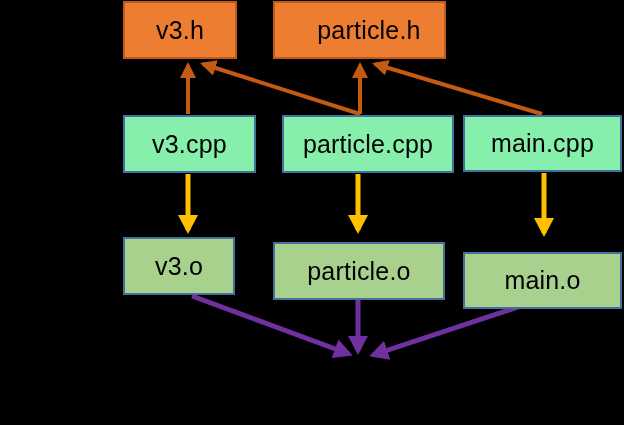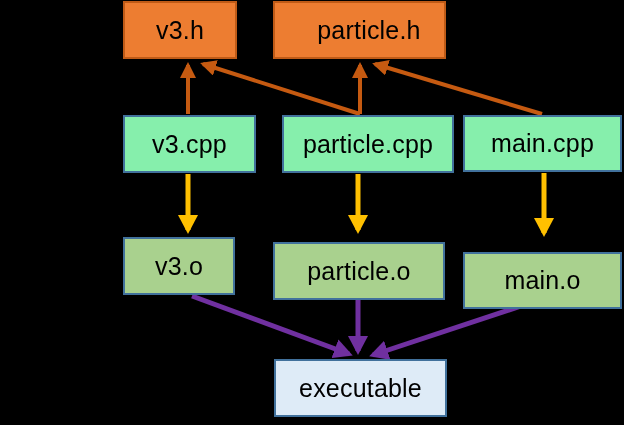--- a/index.html
+++ b/index.html
@@ -95,15 +95,14 @@
   <div class="node hdr" id="n-particleh">particle.h</div>
 
   <div class="node src" id="n-v3cpp">v3.cpp</div>
   <div class="node src" id="n-particlecpp">particle.cpp</div>
   <div class="node src" id="n-maincpp">main.cpp</div>
 
   <div class="node obj" id="n-v3o">v3.o</div>
   <div class="node obj" id="n-particleo">particle.o</div>
   <div class="node obj" id="n-maino">main.o</div>
 
-  <div class="node exe" id="n-exe">executable</div>
 
 </div>
 
 </body></html>

